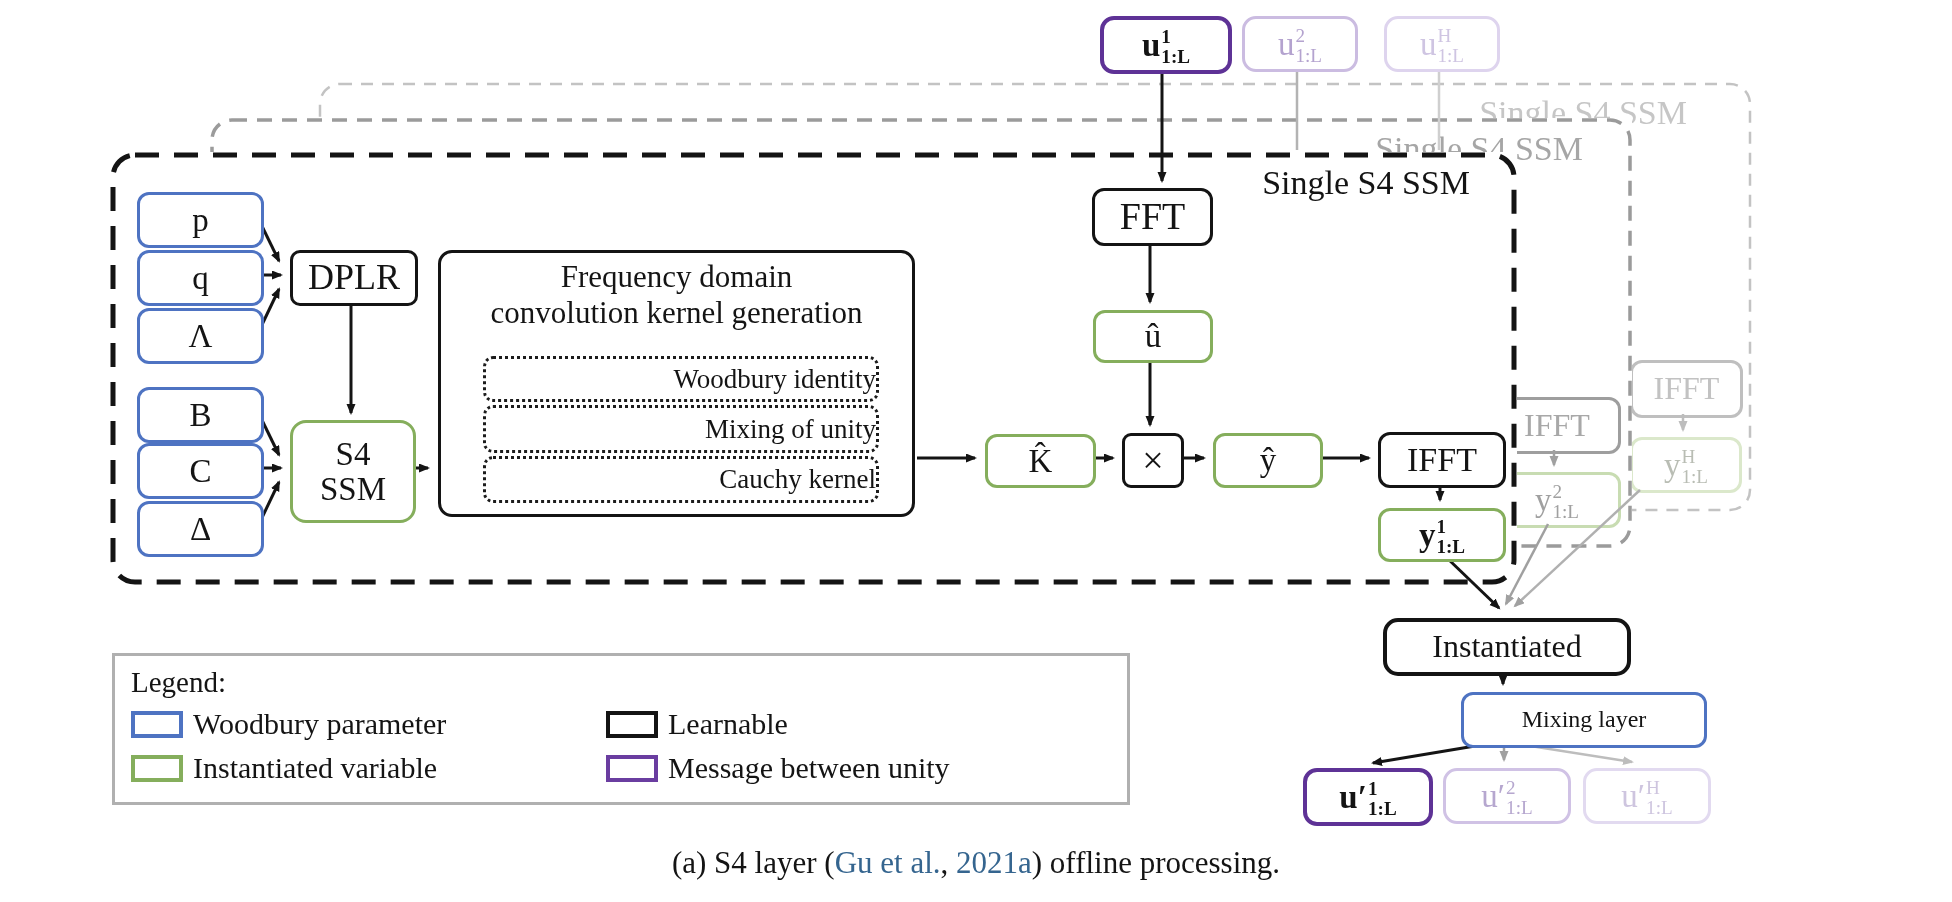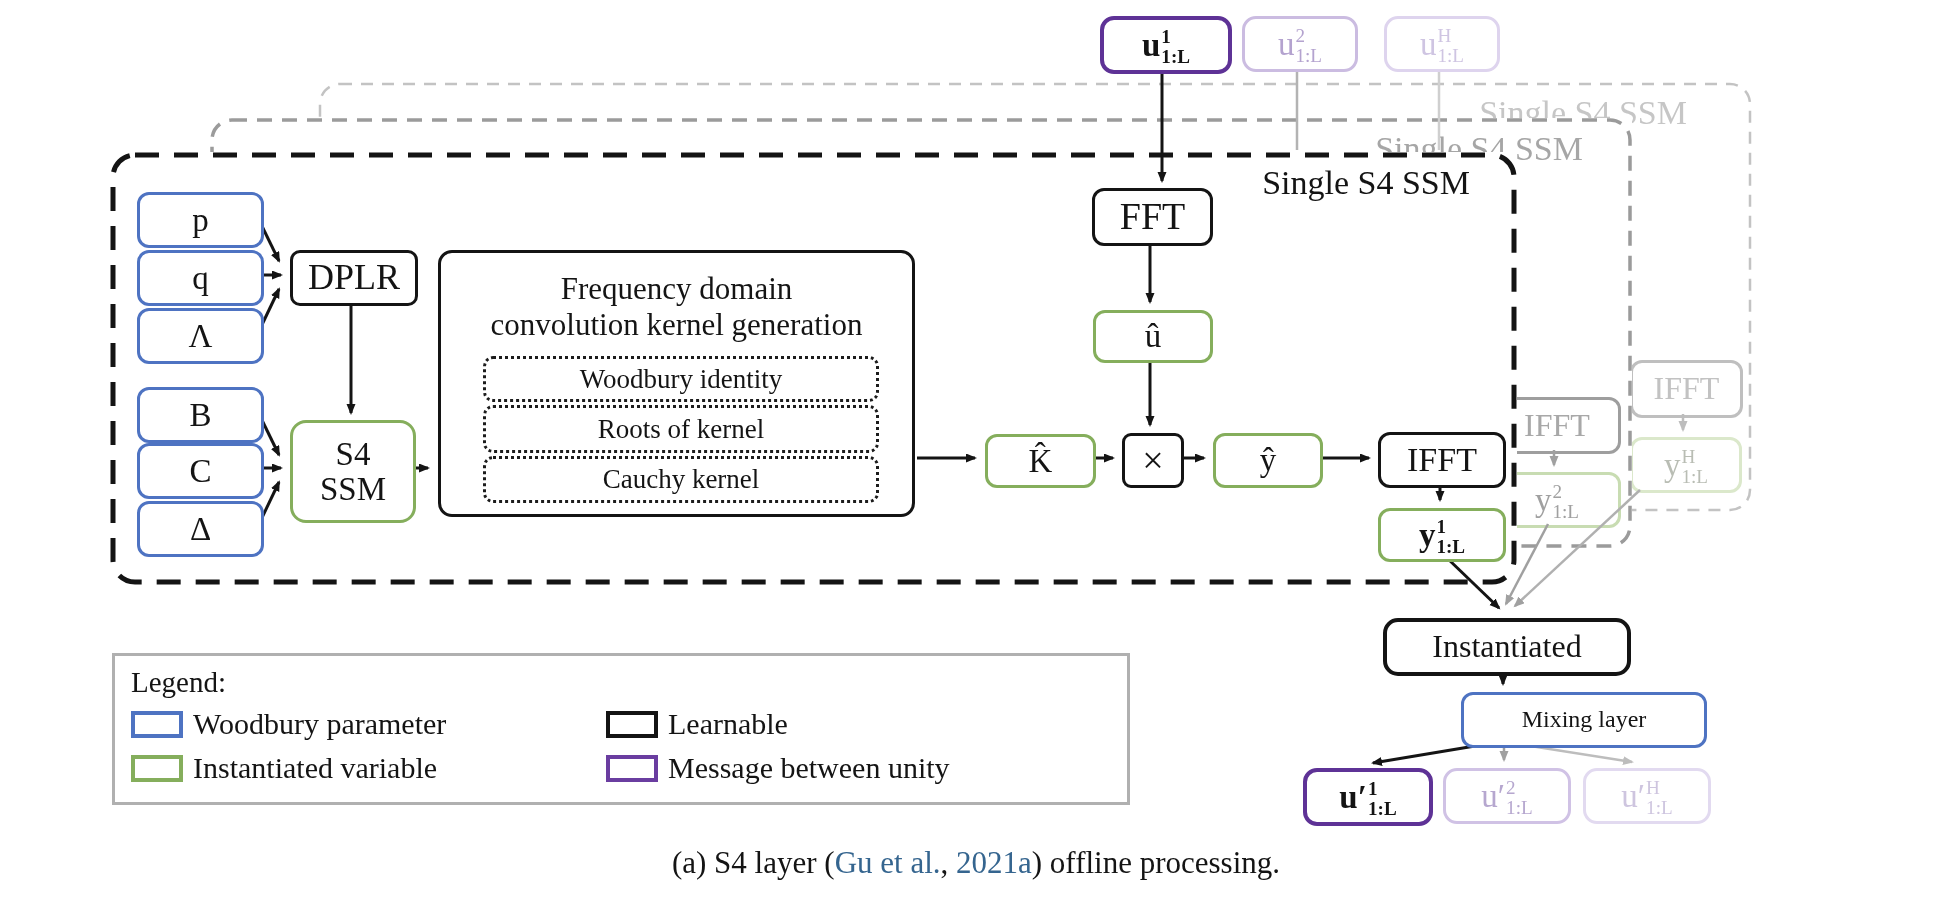--- a/index.html
+++ b/index.html
@@ -16,21 +16,21 @@
   .box{position:absolute;display:flex;align-items:center;justify-content:center;
        background:#fff;border-radius:12px;font-size:33px;line-height:1.05;text-align:center;}
   .blue{border:3px solid var(--blue);}
   .green{border:3px solid var(--green);}
   .blackb{border:3.5px solid var(--ink);}
   .bold{font-weight:700;}
   .ss{display:inline-flex;flex-direction:column;align-items:flex-start;
       font-size:0.58em;line-height:1.02;transform:translateY(0.10em);margin-left:1px;}
   .layer-label{position:absolute;font-size:34px;white-space:nowrap;}
   .dotted{position:absolute;border:3px dotted #1c1c1c;border-radius:10px;background:#fff;
-          display:flex;align-items:center;justify-content:center;font-size:27px;}
+          display:flex;align-items:center;justify-content:flex-end;font-size:27px;}
   .legend-row{display:flex;align-items:center;gap:10px;}
   .swatch{width:44px;height:19px;background:#fff;display:inline-block;}
   svg.layer-stroke{position:absolute;left:0;top:0;}
   #arrows{position:absolute;left:0;top:0;z-index:6;pointer-events:none;}
   .z1{z-index:1}.z2{z-index:2}.z3{z-index:3}.z4{z-index:4}.z5{z-index:5}.z7{z-index:7}
   #caption{position:absolute;left:0;top:845px;width:1952px;text-align:center;font-size:31px;}
   #caption .lnk{color:var(--link-blue);cursor:pointer;}
   #legend-box{position:absolute;left:112px;top:653px;width:1018px;height:152px;
               border:3.5px solid #b0b0b0;background:#fff;box-sizing:border-box;
               font-size:30px;padding:10px 0 8px 16px;}
@@ -171,27 +171,27 @@
 
   <div class="box blackb z7" style="left:290px;top:250px;width:122px;height:50px;font-size:36px;border-radius:10px;">
       <span>DPLR</span>
     </div>
   <div class="box z7" style="left:290px;top:420px;width:120px;height:97px;border:3.5px solid var(--green);border-radius:16px;flex-direction:column;">
     <span>S4</span>
     <span>SSM</span>
   </div>
 
   <div class="abs z7" style="left:438px;top:250px;width:477px;height:267px;border:3.5px solid var(--ink);border-radius:14px;background:#fff;box-sizing:border-box;text-align:center;">
-    <div style="font-size:31px;margin-top:18px;">Frequency domain</div>
+    <div style="font-size:31px;margin-top:6px;">Frequency domain</div>
     <div style="font-size:31px;">convolution kernel generation</div>
     <div class="dotted" style="left:42px;top:103px;width:390px;height:40px;">
         <span>Woodbury identity</span>
       </div>
     <div class="dotted" style="left:42px;top:152px;width:390px;height:42px;">
-        <span>Roots of kernel</span>
+        <span>Mixing of unity</span>
       </div>
     <div class="dotted" style="left:42px;top:203px;width:390px;height:41px;">
         <span>Cauchy kernel</span>
       </div>
   </div>
 
   <div class="box blackb z7" style="left:1092px;top:188px;width:115px;height:52px;font-size:38px;">
       <span>FFT</span>
     </div>
   <div class="box green z7" style="left:1093px;top:310px;width:114px;height:47px;">

